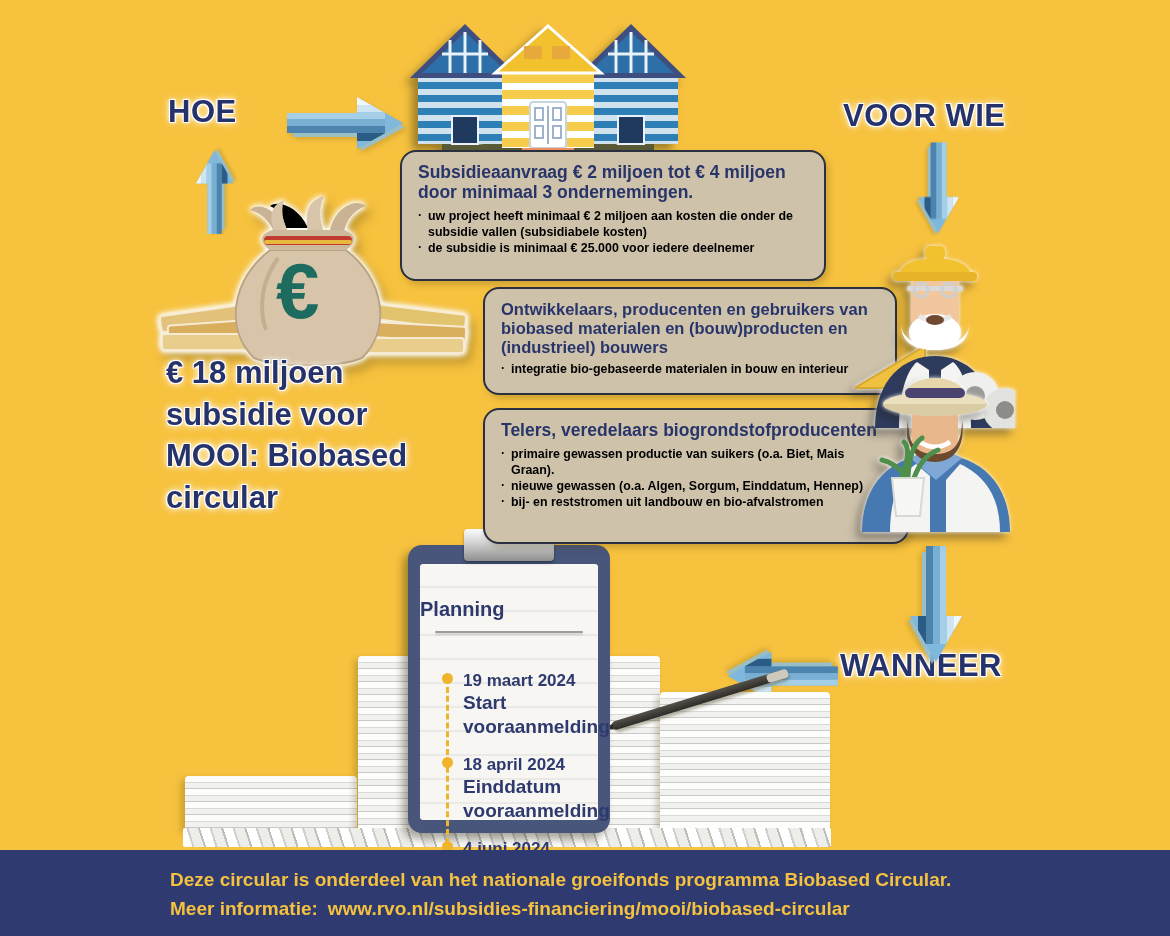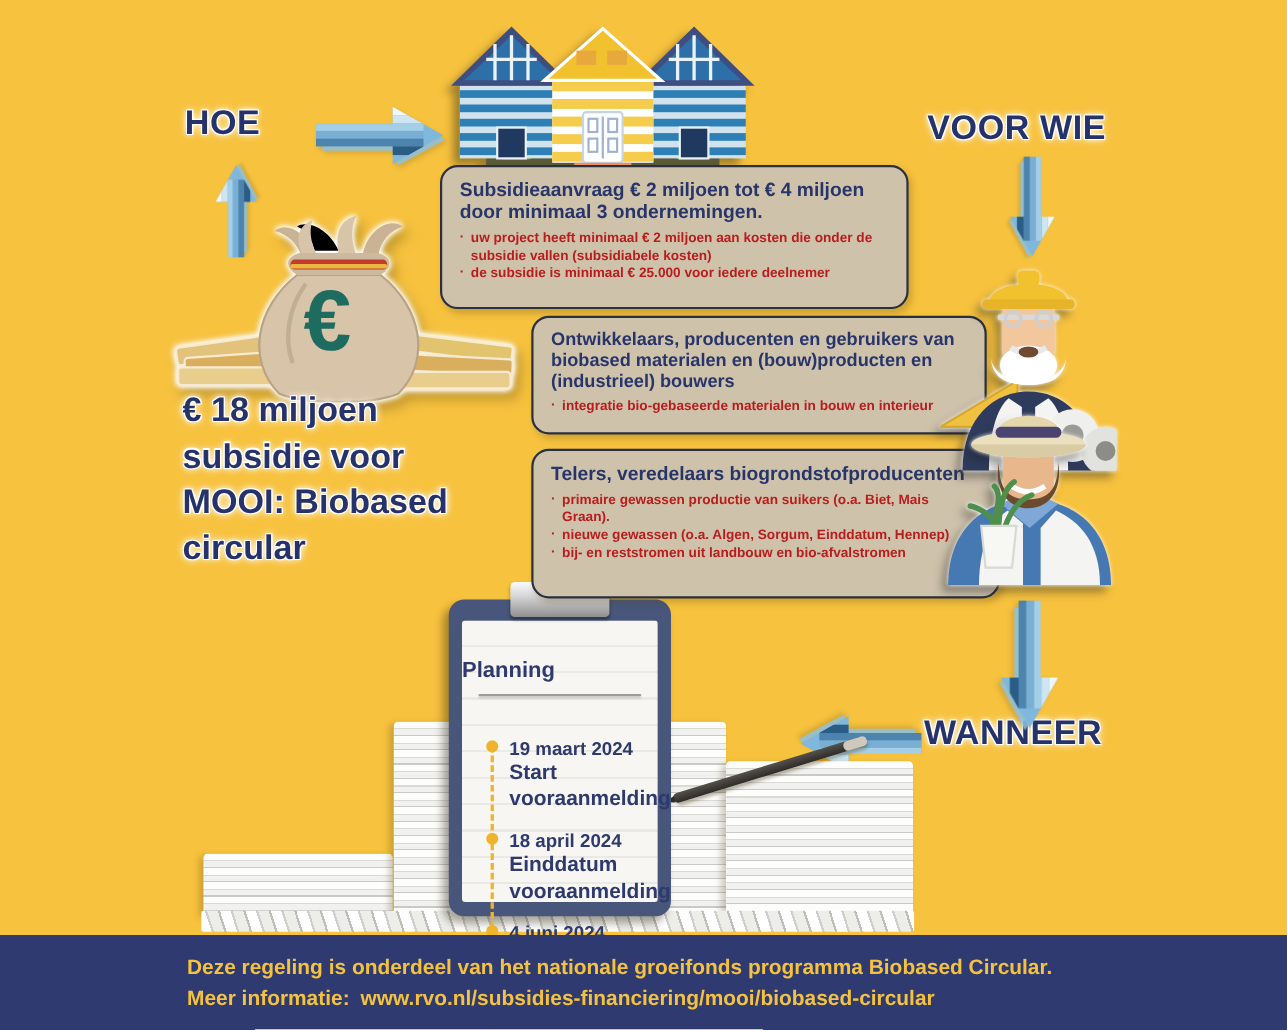--- a/index.html
+++ b/index.html
@@ -15,21 +15,21 @@
 
   
   .arrow { position:absolute; width:122px; height:64px; filter:drop-shadow(2px 3px 2px rgba(120,90,20,.25)); }
 
   
   .infobox {
     position:absolute; background:#CEC2AB; border:2px solid #2A3040; border-radius:16px;
     padding:11px 16px 10px 16px; box-shadow:3px 4px 6px rgba(90,70,20,.25);
   }
   .infobox h2 { font-size:17.5px; line-height:1.14; font-weight:800; color:#28356A; margin-bottom:6px; }
-  .infobox .bullet { font-size:12.4px; line-height:1.28; font-weight:700; color:#b91c1c; padding-left:10px; position:relative; }
+  .infobox .bullet { font-size:12.4px; line-height:1.28; font-weight:700; color:#000000; padding-left:10px; position:relative; }
   .infobox .bullet::before { content:"·"; position:absolute; left:0; top:-1px; font-weight:800; }
 
   
   #headline {
     position:absolute; left:166px; top:352px; width:320px; font-size:31px; font-weight:800; color:#26336B; line-height:1.34;
     text-shadow:0 0 6px #fff,0 0 9px #fff,1px 1px 0 #fff,-1px -1px 0 #fff,1px -1px 0 #fff,-1px 1px 0 #fff;
   }
 
   
   #moneybag { position:absolute; left:158px; top:188px; width:312px; height:178px;
@@ -326,19 +326,19 @@
           <div class="tl-date">5 september</div>
           <div class="tl-label">Deadline</div>
         </div>
       </div>
     </div>
     <div id="clip-ring"></div>
     <div id="clip-metal"></div>
   </div>
 
   <div id="footer">
-    <div class="fline">Deze regeling is onderdeel van het nationale groeifonds programma Biobased Circular.</div>
+    <div class="fline">Deze circular is onderdeel van het nationale groeifonds programma Biobased Circular.</div>
     <div class="fline">
       <span>Meer informatie:</span><span class="furl">www.rvo.nl/subsidies-financiering/mooi/biobased-circular</span>
     </div>
   </div>
 
 </div>
 
 </body></html>

